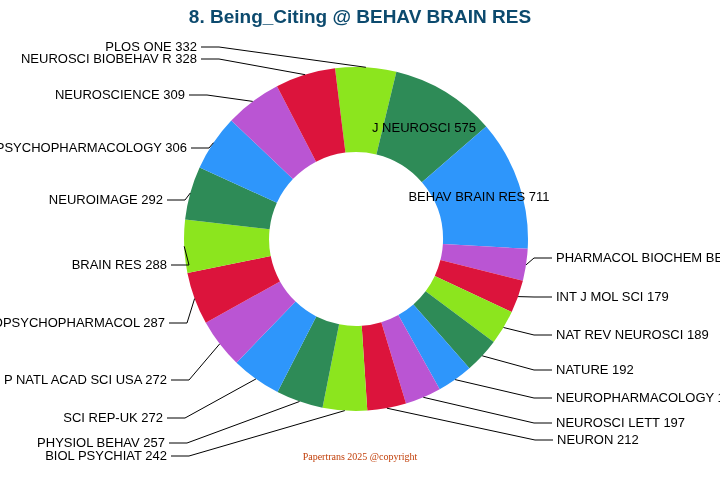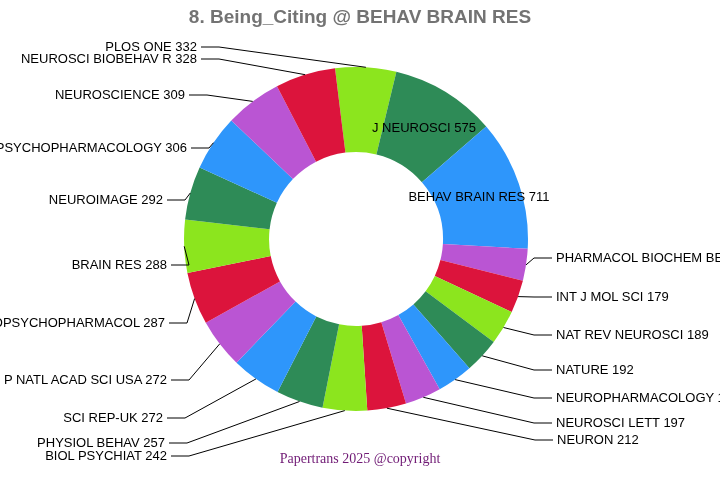--- a/index.html
+++ b/index.html
@@ -2,25 +2,25 @@
 <html><head>
 <meta charset="utf-8">
 <style>
   html,body { margin:0; padding:0; }
   body {
     width:720px; height:480px; position:relative; overflow:hidden;
     background:#ffffff; font-family:"Liberation Sans", sans-serif;
   }
   .chart-title {
     position:absolute; top:6px; left:0; width:720px; text-align:center;
-    font-size:19px; font-weight:bold; color:#737373; letter-spacing:0;
+    font-size:19px; font-weight:bold; color:#0c4a6e; letter-spacing:0;
   }
   .footer {
     position:absolute; top:451px; left:0; width:720px; text-align:center;
-    font-family:"Liberation Serif", serif; font-size:14px; color:#701a75;
+    font-family:"Liberation Serif", serif; font-size:10px; color:#c2410c;
   }
   svg.donut { position:absolute; top:0; left:0; }
   svg.donut text { font-family:"Liberation Sans", sans-serif; font-size:13px; fill:#000000; }
   svg.donut polyline { fill:none; stroke:#000000; stroke-width:1; }
 </style>
 </head>
 <body>
 
 <div class="chart-title">8. Being_Citing @ BEHAV BRAIN RES</div>
 

